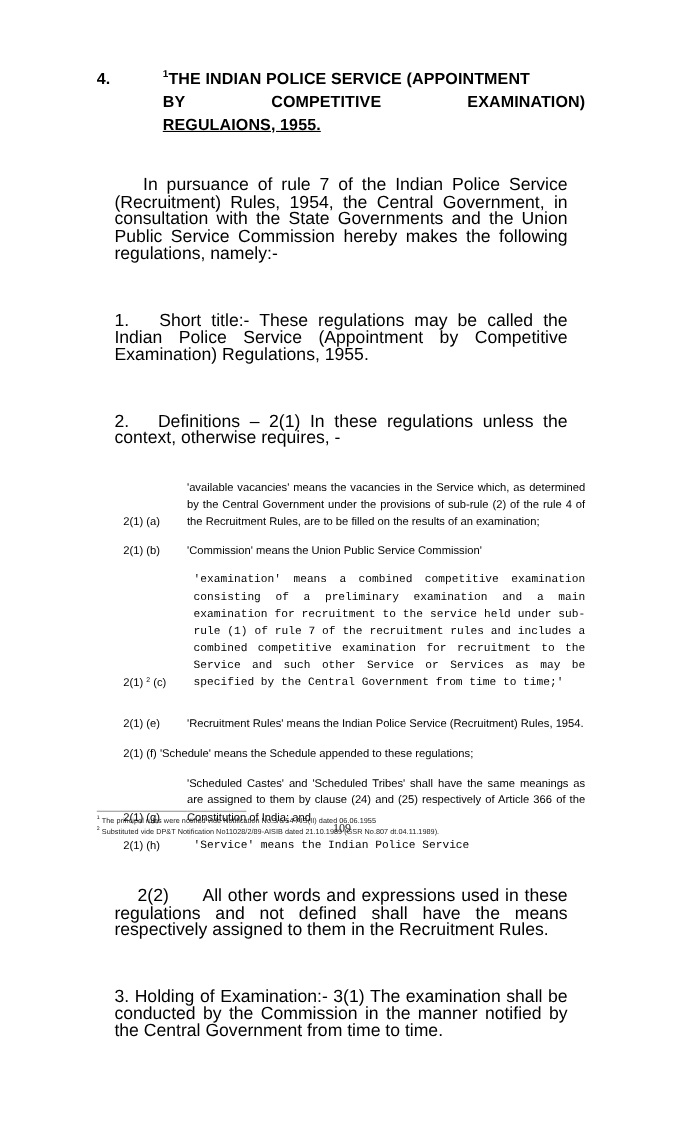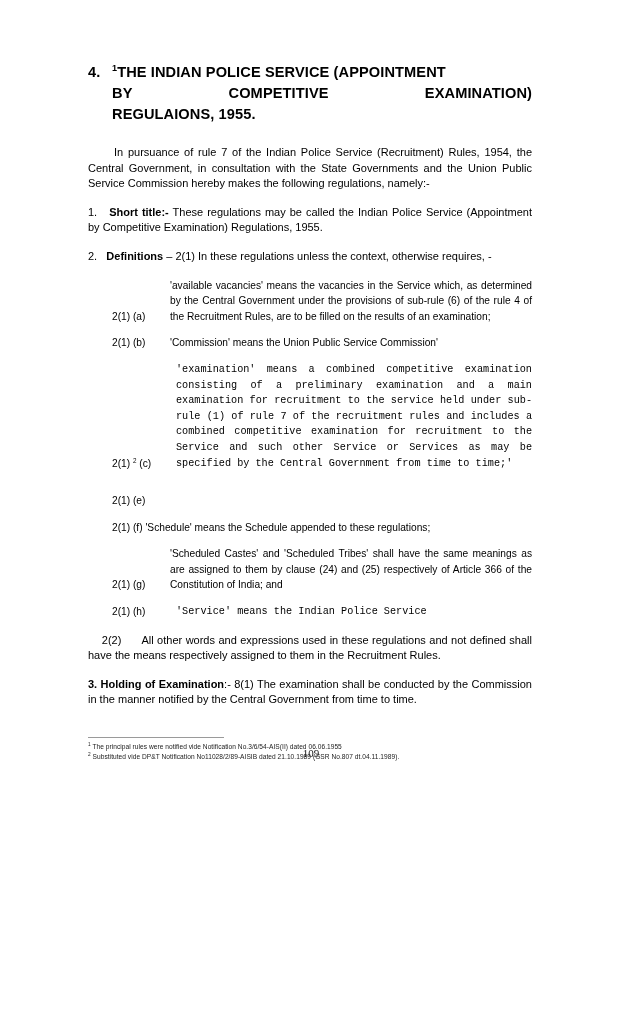--- a/index.html
+++ b/index.html
@@ -43,55 +43,57 @@
     align-items: flex-start;
   }
   .doc-title .num {
     flex: 0 0 auto;
     width: 24px;
   }
   .doc-title .title-body {
     flex: 1 1 auto;
     text-align: justify;
     text-align-last: left;
+    margin-left: 36px;
   }
   .doc-title .title-line-2 {
     display: block;
     text-align: justify;
     text-align-last: justify;
   }
   .doc-title .title-line-3 {
     display: block;
+    text-decoration: underline;
   }
   sup.fn {
     font-size: 0.62em;
     vertical-align: super;
     line-height: 0;
     font-weight: normal;
   }
   .doc-title sup.fn {
     font-weight: bold;
   }
 
   
   .para {
-    font-size: 11px;
+    font-size: 16px;
     line-height: 15.6px;
     text-align: justify;
     text-align-last: left;
-    margin: 0;
+    margin: 16px;
   }
   .para.indent-first {
     text-indent: 26px;
   }
   .gap-lg { height: 20px; }
   .gap-md { height: 13px; }
   .gap-sm { height: 11px; }
 
-  b, .b { font-weight: bold; }
+  b, .b { font-weight: normal; }
 
   
   .clause {
     display: flex;
     font-size: 10.2px;
     line-height: 15.6px;
     margin-left: 24px;
     align-items: flex-end;
   }
   .clause .marker {
@@ -188,21 +190,21 @@
     <p class="para">
       <span>2.</span>&nbsp;&nbsp;
       <b>Definitions</b>
       <span>– 2(1) In these regulations unless the context, otherwise requires, -</span>
     </p>
 
     <div class="gap-md"></div>
 
     <div class="clause">
       <span class="marker">2(1) (a)</span>
-      <span class="body">'available vacancies' means the vacancies in the Service which, as determined by the Central Government under the provisions of sub-rule (6) of the rule 4 of the Recruitment Rules, are to be filled on the results of an examination;</span>
+      <span class="body">'available vacancies' means the vacancies in the Service which, as determined by the Central Government under the provisions of sub-rule (2) of the rule 4 of the Recruitment Rules, are to be filled on the results of an examination;</span>
     </div>
 
     <div class="gap-sm"></div>
 
     <div class="clause">
       <span class="marker">2(1) (b)</span>
       <span class="body">'Commission' means the Union Public Service Commission'</span>
     </div>
 
     <div class="gap-sm"></div>
@@ -212,20 +214,21 @@
       <span class="body pad-left">'examination' means a combined competitive examination consisting of a preliminary examination and a main examination for recruitment to the service held under sub-rule (1) of rule 7 of the recruitment rules and includes a combined competitive examination for recruitment to the Service and such other Service or Services as may be specified by the Central Government from time to time;'</span>
     </div>
 
     <div class="gap-sm"></div>
 
 
     <div class="gap-sm"></div>
 
     <div class="clause">
       <span class="marker">2(1) (e)</span>
+      <span class="body">'Recruitment Rules' means the Indian Police Service (Recruitment) Rules, 1954.</span>
     </div>
 
     <div class="gap-sm"></div>
 
     <div class="clause inline-body">
       <span class="marker">2(1) (f)</span>
       <span class="body">'Schedule' means the Schedule appended to these regulations;</span>
     </div>
 
     <div class="gap-sm"></div>
@@ -246,21 +249,21 @@
 
     <p class="para">
       &nbsp;&nbsp;&nbsp;&nbsp;<span>2(2)</span>&nbsp;&nbsp;&nbsp;&nbsp;&nbsp;
       <span>All other words and expressions used in these regulations and not defined shall have the means respectively assigned to them in the Recruitment Rules.</span>
     </p>
 
     <div class="gap-md"></div>
 
     <p class="para">
       <b>3.</b>
-      <b>Holding of Examination</b><span>:- 8(1)</span>
+      <b>Holding of Examination</b><span>:- 3(1)</span>
       <span>The examination shall be conducted by the Commission in the manner notified by the Central Government from time to time.</span>
     </p>
 
     <div class="gap-md"></div>
 
 
   </div>
 
   <div class="footnotes">
     <div class="fn-rule"></div>

